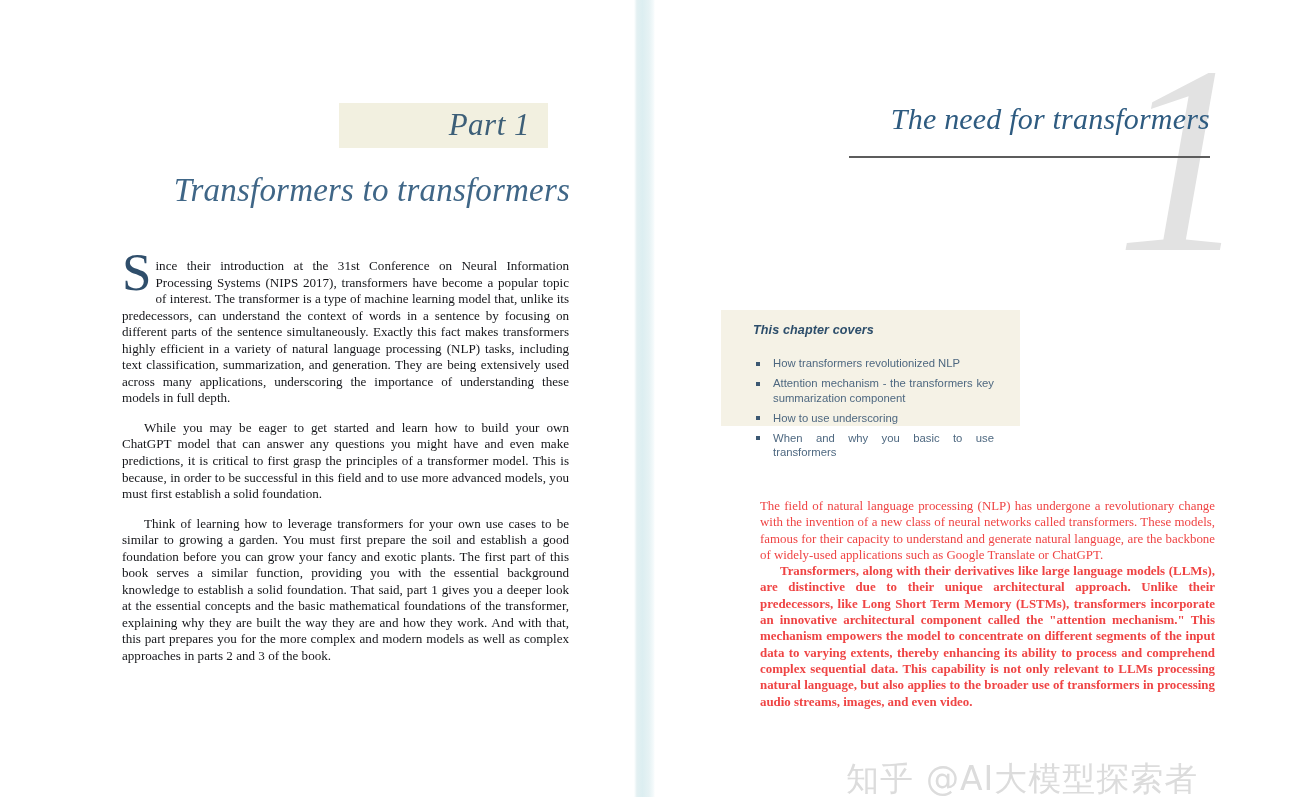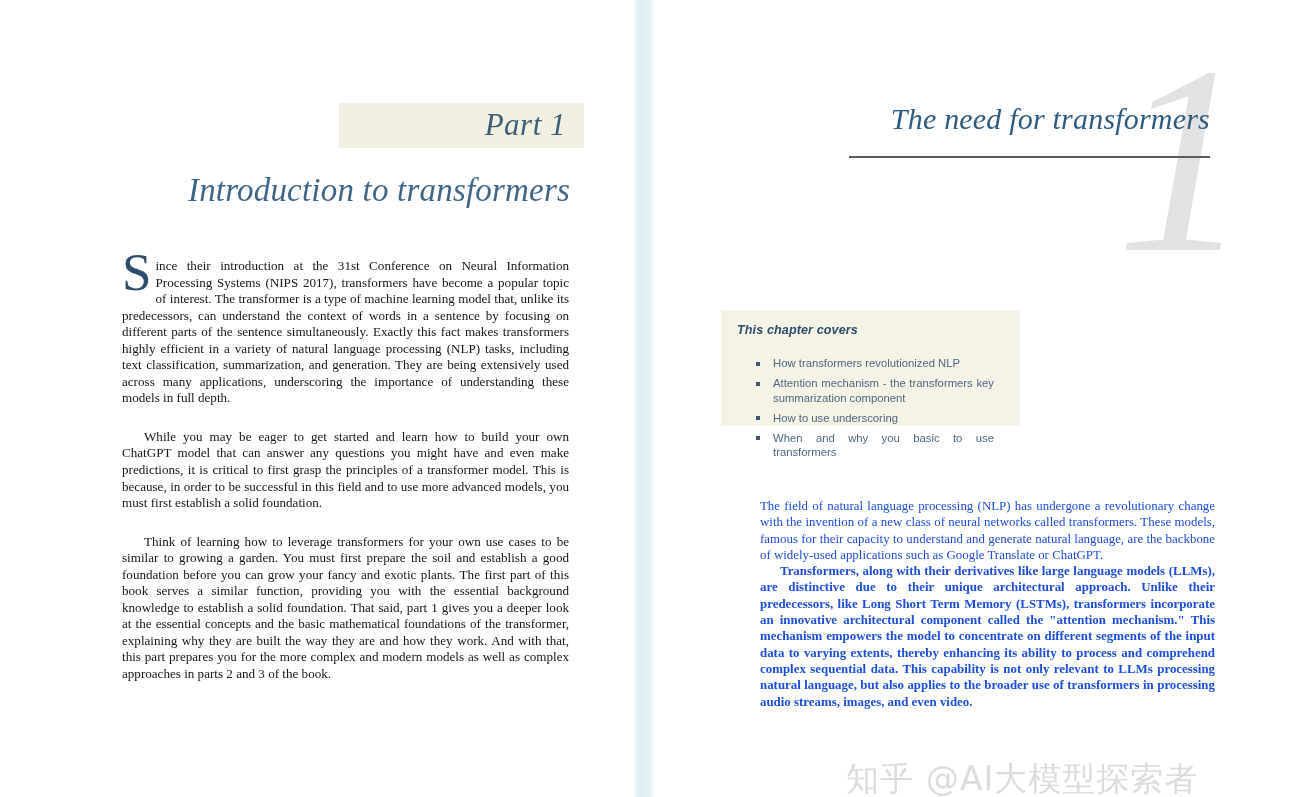--- a/index.html
+++ b/index.html
@@ -45,21 +45,21 @@
     background: #ffffff;
   }
   .page-left  { left: 0;    width: 634px; }
   .page-right { left: 655px; width: 635px; }
 
   
   .part-band {
     position: absolute;
     left: 339px;
     top: 103px;
-    width: 245px;
+    width: 209px;
     height: 45px;
     background: #f2f0e0;
   }
   .part-label {
     position: absolute;
     right: 18px;
     top: 50%;
     transform: translateY(-52%);
     font-family: "Liberation Serif", "DejaVu Serif", serif;
     font-style: italic;
@@ -88,21 +88,21 @@
     left: 122px;
     top: 258px;
     width: 447px;
     color: #15161a;
     font-size: 13.1px;
     line-height: 16.55px;
     text-align: justify;
     text-justify: inter-word;
   }
   .left-body p { margin: 0; }
-  .left-body p + p { margin-top: 22px; text-indent: 22px; }
+  .left-body p + p { margin-top: 13px; text-indent: 22px; }
 
   .dropcap-para {
     position: relative;
   }
   .dropcap-para .dropcap {
     float: left;
     font-family: "Liberation Serif", "DejaVu Serif", serif;
     font-size: 53px;
     line-height: 40px;
     color: #2f4e6b;
@@ -154,21 +154,21 @@
     position: absolute;
     left: 66px;
     top: 310px;
     width: 299px;
     height: 116px;
     background: #f5f2e6;
     z-index: 2;
   }
   .covers-title {
     position: absolute;
-    left: 16px;
+    left: 32px;
     top: 13px;
     font-family: "Liberation Sans", "DejaVu Sans", sans-serif;
     font-style: italic;
     font-weight: bold;
     font-size: 12.6px;
     color: #2d4e6b;
     letter-spacing: 0.1px;
   }
   .covers-list {
     position: absolute;
@@ -197,21 +197,21 @@
     width: 4px;
     height: 4px;
     background: #3c5872;
   }
 
   .right-body {
     position: absolute;
     left: 105px;
     top: 498px;
     width: 455px;
-    color: #1d4ed8;
+    color: #ef4444;
     font-size: 12.9px;
     line-height: 16.3px;
     text-align: justify;
     text-justify: inter-word;
     z-index: 2;
   }
   .right-body p { margin: 0; }
   .right-body p + p { text-indent: 20px; font-weight: bold; }
 
   
@@ -234,21 +234,21 @@
 <body>
 
 <div class="spread">
 
   <div class="page page-left">
 
     <div class="part-band">
       <div class="part-label">Part 1</div>
     </div>
 
-    <div class="part-title">Introduction to transformers</div>
+    <div class="part-title">Transformers to transformers</div>
 
     <div class="left-body">
       <p class="dropcap-para"><span class="dropcap">S</span><span>ince their introduction at the 31st Conference on Neural Information Processing Systems (NIPS 2017), transformers have become a popular topic of interest. The transformer is a type of machine learning model that, unlike its predecessors, can understand the context of words in a sentence by focusing on different parts of the sentence simultaneously. Exactly this fact makes transformers highly efficient in a variety of natural language processing (NLP) tasks, including text classification, summarization, and generation. They are being extensively used across many applications, underscoring the importance of understanding these models in full depth.</span></p>
       <p>While you may be eager to get started and learn how to build your own ChatGPT model that can answer any questions you might have and even make predictions, it is critical to first grasp the principles of a transformer model. This is because, in order to be successful in this field and to use more advanced models, you must first establish a solid foundation.</p>
       <p>Think of learning how to leverage transformers for your own use cases to be similar to growing a garden. You must first prepare the soil and establish a good foundation before you can grow your fancy and exotic plants. The first part of this book serves a similar function, providing you with the essential background knowledge to establish a solid foundation. That said, part 1 gives you a deeper look at the essential concepts and the basic mathematical foundations of the transformer, explaining why they are built the way they are and how they work. And with that, this part prepares you for the more complex and modern models as well as complex approaches in parts 2 and 3 of the book.</p>
     </div>
 
   </div>
 
   <div class="gutter"></div>

